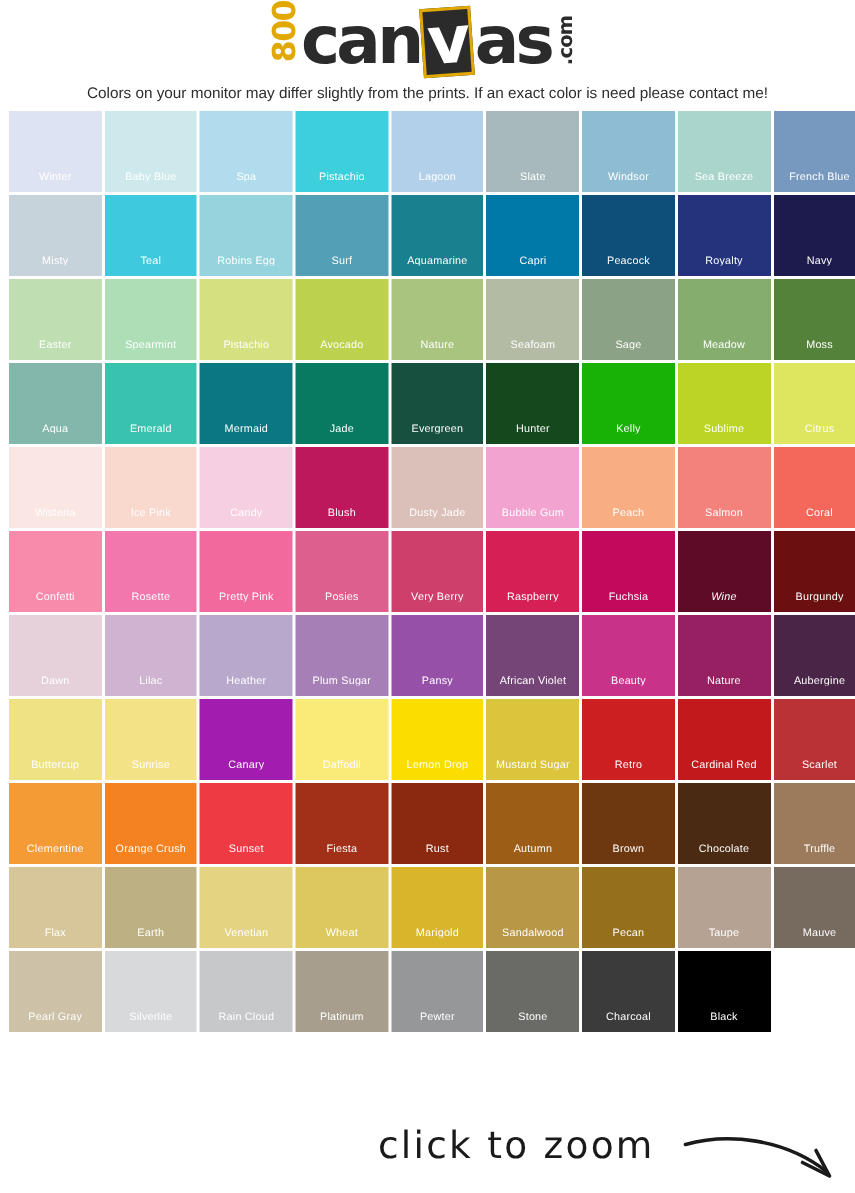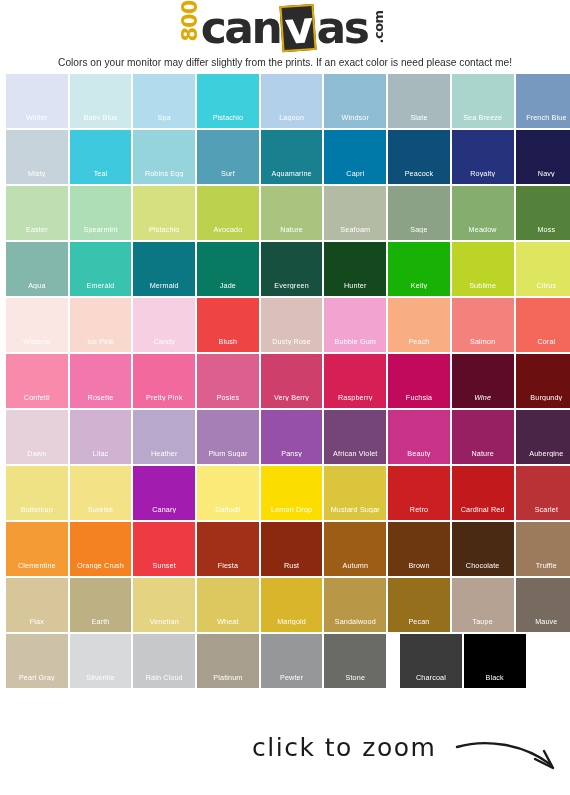--- a/index.html
+++ b/index.html
@@ -90,21 +90,21 @@
     letter-spacing: 0.15px;
     line-height: 1;
     color: #ffffff;
     white-space: nowrap;
     overflow: hidden;
   }
 
   
   .footer {
     position: absolute;
-    left: 0; right: 0; bottom: 16px;
+    left: 0; right: 0; bottom: 0;
     height: 52px;
   }
   .cta {
     position: absolute;
     left: 252px; top: 6px;
     font-family: "DejaVu Sans", sans-serif;
     font-size: 25px;
     color: #1a1a1a;
     letter-spacing: 1.5px;
     white-space: nowrap;
@@ -142,26 +142,26 @@
         </div>
         <div class="swatch" style="background: rgb(176, 220, 238);">
           <span class="label" style="color: rgb(255, 255, 255); margin-top: 36px;">Spa</span>
         </div>
         <div class="swatch" style="background: rgb(62, 207, 221);">
           <span class="label" style="color: rgb(255, 255, 255);">Pistachio</span>
         </div>
         <div class="swatch" style="background: rgb(179, 208, 234);">
           <span class="label" style="color: rgb(255, 255, 255);">Lagoon</span>
         </div>
+        <div class="swatch" style="background: rgb(168, 185, 189);">
+          <span class="label" style="color: rgb(255, 255, 255);">Slate</span>
+        </div>
         <div class="swatch" style="background: rgb(142, 189, 211);">
           <span class="label" style="color: rgb(255, 255, 255);">Windsor</span>
         </div>
-        <div class="swatch" style="background: rgb(168, 185, 189);">
-          <span class="label" style="color: rgb(255, 255, 255);">Slate</span>
-        </div>
         <div class="swatch" style="background: rgb(169, 213, 205);">
           <span class="label" style="color: rgb(255, 255, 255);">Sea Breeze</span>
         </div>
         <div class="swatch" style="background: rgb(120, 153, 191);">
           <span class="label" style="color: rgb(255, 255, 255);">French Blue</span>
         </div>
       </div>
       <div class="row">
         <div class="swatch" style="background: rgb(199, 211, 218);">
           <span class="label" style="color: rgb(255, 255, 255);">Misty</span>
@@ -252,25 +252,25 @@
       <div class="row">
         <div class="swatch" style="background: rgb(250, 230, 226);">
           <span class="label" style="color: rgb(255, 255, 255);">Wisteria</span>
         </div>
         <div class="swatch" style="background: rgb(249, 216, 206);">
           <span class="label" style="color: rgb(255, 255, 255);">Ice Pink</span>
         </div>
         <div class="swatch" style="background: rgb(246, 207, 226);">
           <span class="label" style="color: rgb(255, 255, 255);">Candy</span>
         </div>
-        <div class="swatch" style="background: #ef4444;">
+        <div class="swatch" style="background: #be185d;">
           <span class="label" style="color: rgb(255, 255, 255);">Blush</span>
         </div>
         <div class="swatch" style="background: rgb(219, 192, 185);">
-          <span class="label" style="color: rgb(255, 255, 255);">Dusty Rose</span>
+          <span class="label" style="color: rgb(255, 255, 255);">Dusty Jade</span>
         </div>
         <div class="swatch" style="background: rgb(242, 163, 208);">
           <span class="label" style="color: rgb(255, 255, 255);">Bubble Gum</span>
         </div>
         <div class="swatch" style="background: rgb(248, 174, 130);">
           <span class="label" style="color: rgb(255, 255, 255);">Peach</span>
         </div>
         <div class="swatch" style="background: rgb(243, 130, 124);">
           <span class="label" style="color: rgb(255, 255, 255);">Salmon</span>
         </div>
@@ -435,21 +435,21 @@
         </div>
         <div class="swatch" style="background: rgb(168, 158, 141);">
           <span class="label" style="color: rgb(255, 255, 255);">Platinum</span>
         </div>
         <div class="swatch" style="background: rgb(149, 151, 153);">
           <span class="label" style="color: rgb(255, 255, 255);">Pewter</span>
         </div>
         <div class="swatch" style="background: rgb(106, 106, 102);">
           <span class="label" style="color: rgb(255, 255, 255);">Stone</span>
         </div>
-        <div class="swatch" style="background: rgb(59, 59, 60); margin-left: 12px;">
+        <div class="swatch" style="background: rgb(59, 59, 60);">
           <span class="label" style="color: rgb(255, 255, 255);">Charcoal</span>
         </div>
         <div class="swatch" style="background: rgb(0, 0, 0);">
           <span class="label" style="color: rgb(255, 255, 255);">Black</span>
         </div>
       </div>
     </div>
 
   <div class="footer">
     <div class="cta">click to zoom</div>

